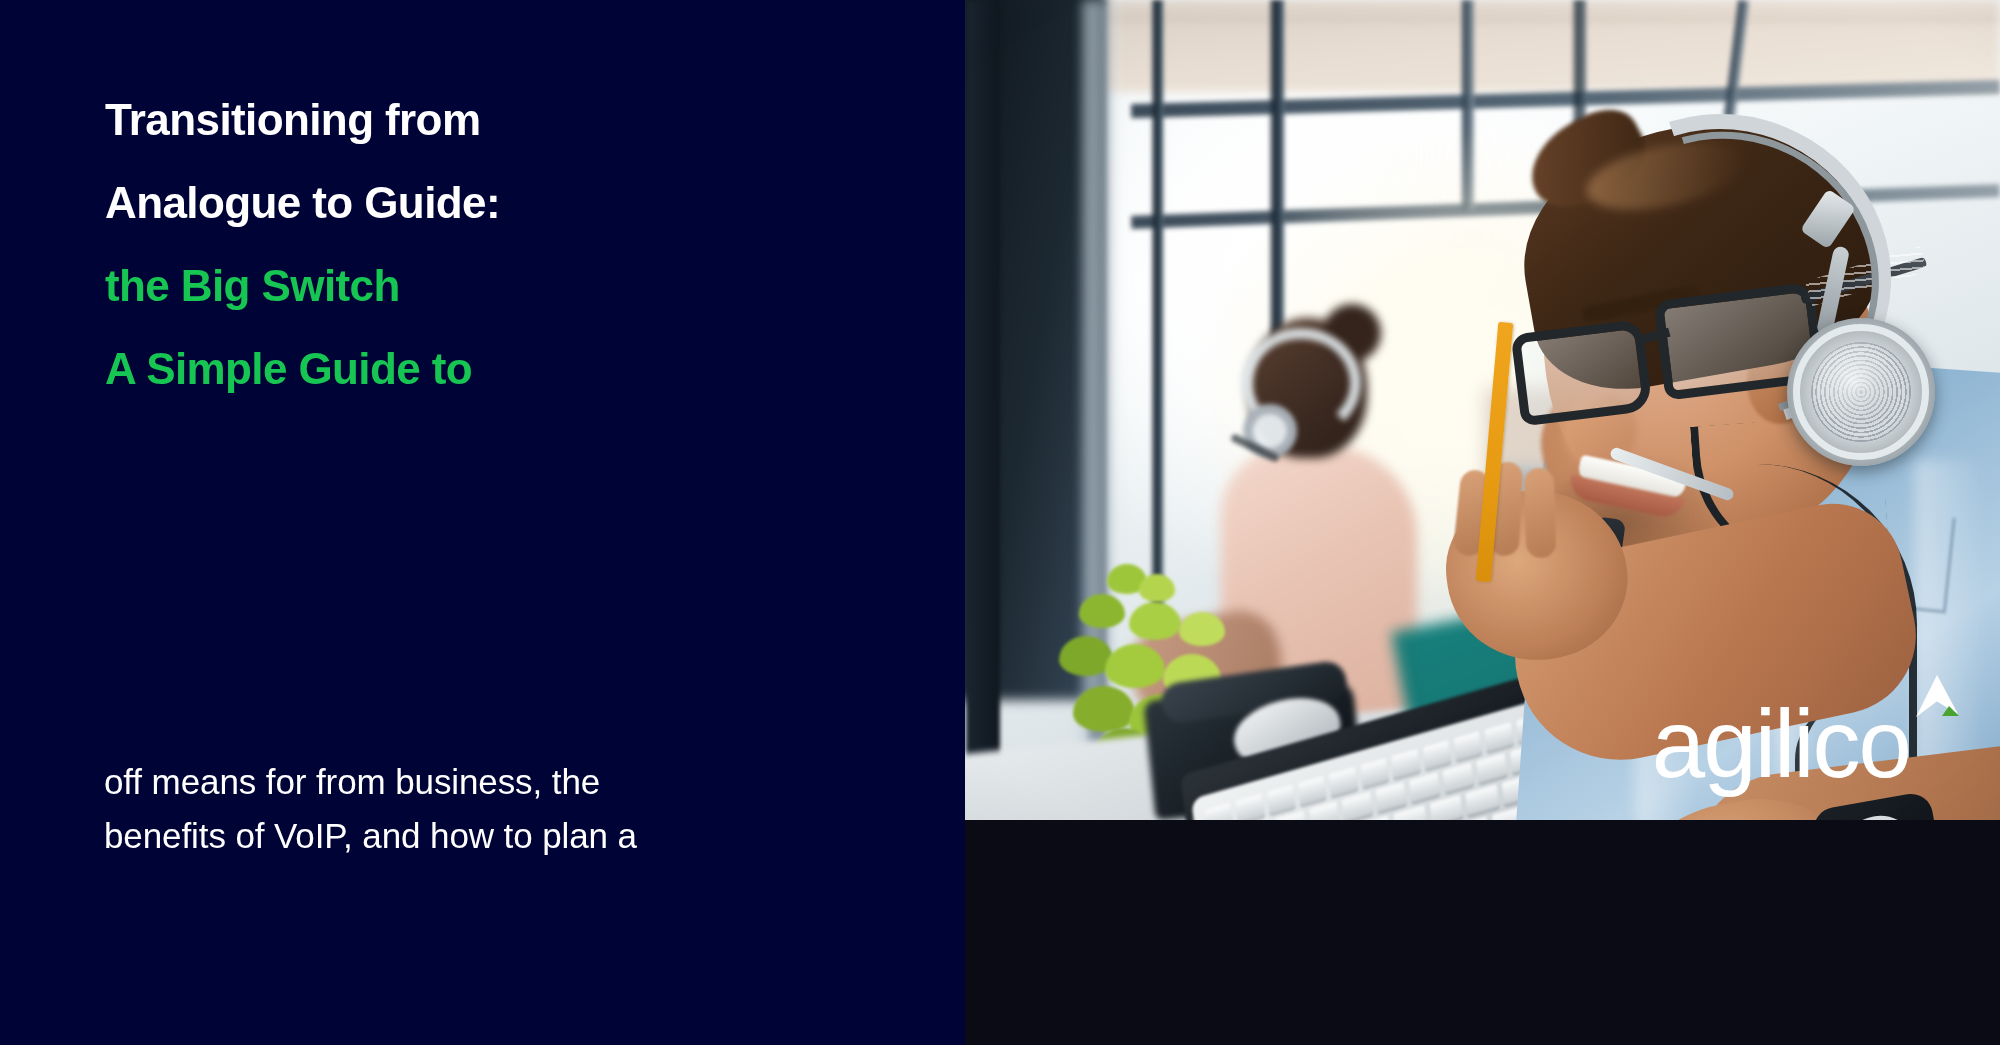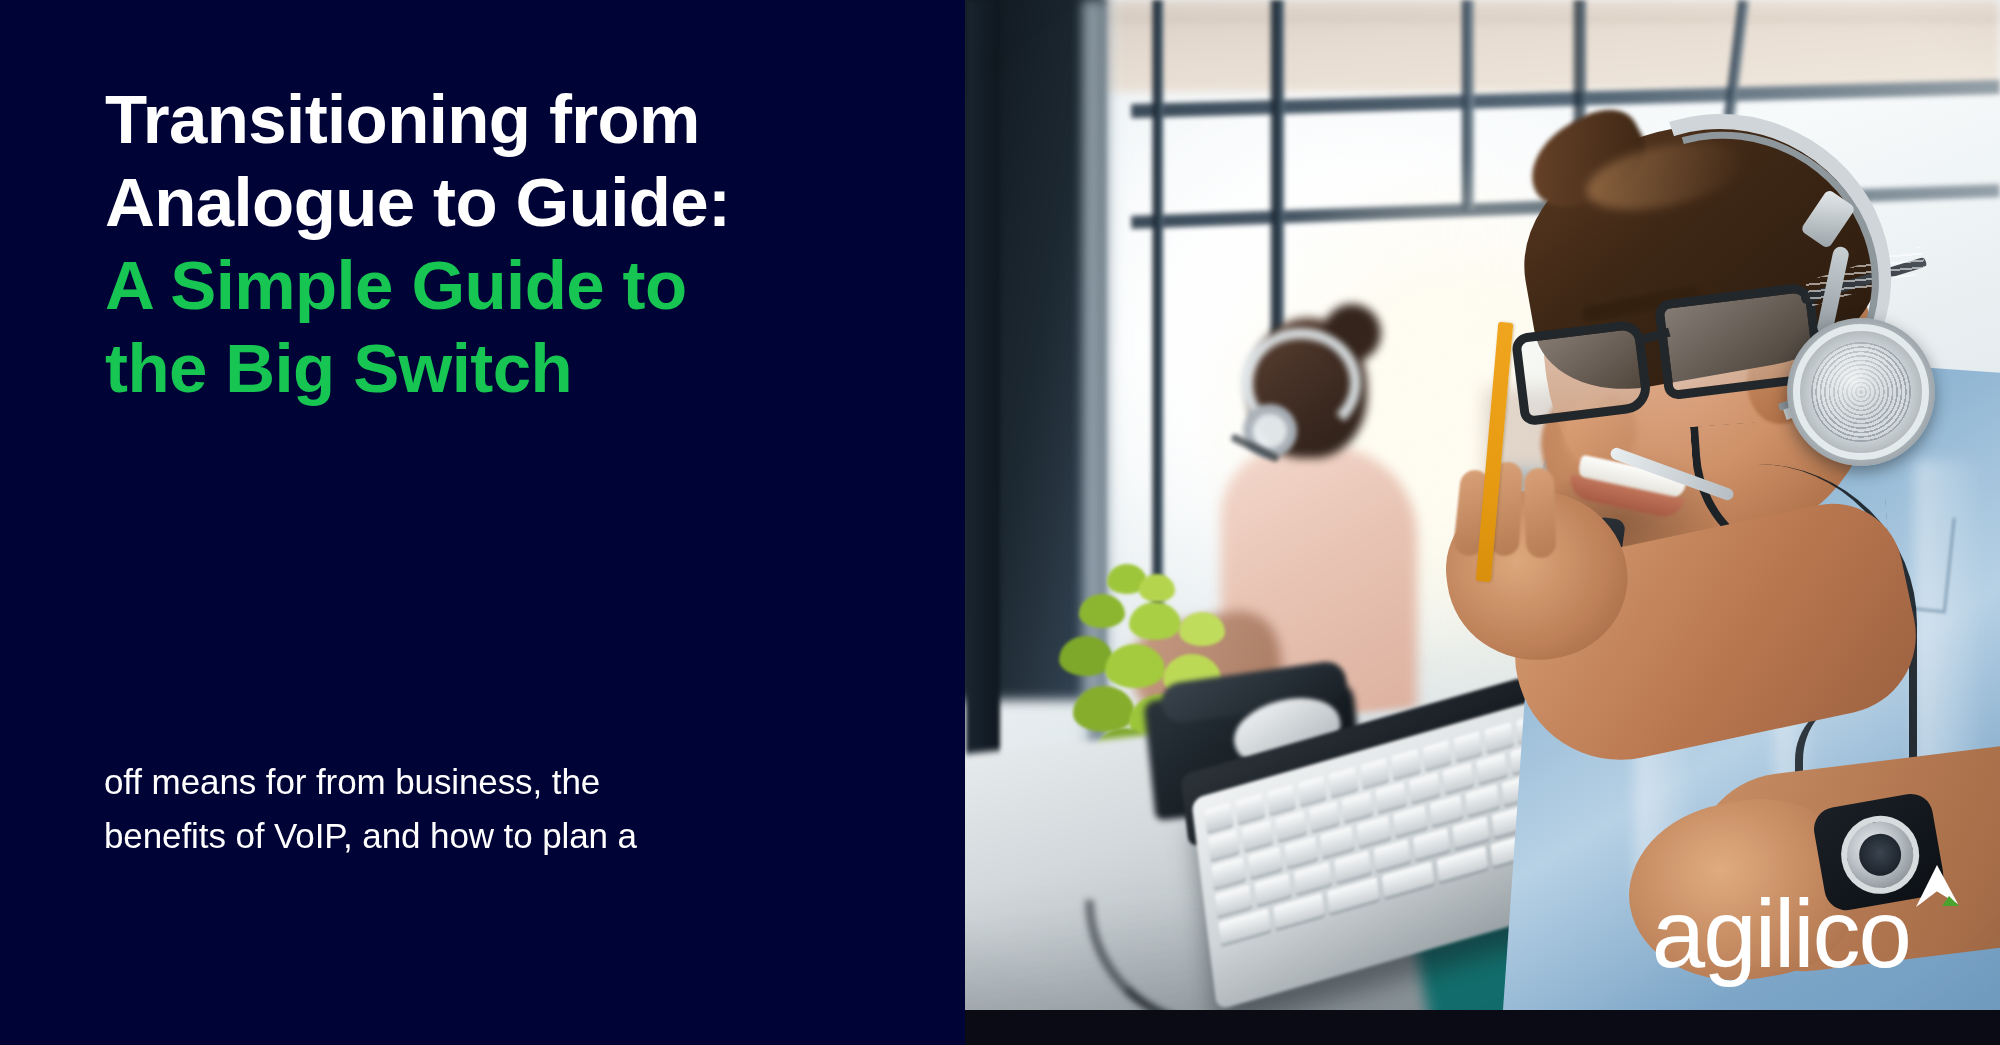--- a/index.html
+++ b/index.html
@@ -20,21 +20,21 @@
     z-index:5;
   }
 
   #headline {
     position:absolute;
     left:105px; top:78px;
     width:720px;
   }
   #headline .hl {
     display:block;
-    font-size:69px;
+    font-size:44px;
     line-height:83px;
     font-weight:bold;
     letter-spacing:-0.6px;
     white-space:nowrap;
   }
   .hl.white { color:#ffffff; }
   .hl.green { color:#16c552; }
 
   #subcopy {
     position:absolute;
@@ -48,21 +48,21 @@
     line-height:54px;
     font-weight:400;
     letter-spacing:-0.1px;
     white-space:nowrap;
   }
 
   
   #photo {
     position:absolute;
     left:965px; top:0;
-    width:1035px; height:1010px;
+    width:1035px; height:820px;
     overflow:hidden;
     background:#cfd6d9;
   }
 
   
   .win-wall {
     position:absolute; left:0; top:0; width:100%; height:100%;
     background:
       radial-gradient(ellipse 460px 420px at 38% 34%, rgba(255,255,255,1) 0%, rgba(255,255,255,.86) 42%, rgba(255,255,255,0) 78%),
       linear-gradient(160deg, #eef3f6 0%, #f7fafb 30%, #dfe7ea 62%, #b9c4c8 100%);
@@ -662,22 +662,22 @@
 </head>
 <body>
 
 <div id="banner">
 
   <div id="left-panel">
 
     <div id="headline">
       <span class="hl white">Transitioning from</span>
       <span class="hl white">Analogue to Guide:</span>
+      <span class="hl green">the Big Switch</span>
       <span class="hl green">A Simple Guide to</span>
-      <span class="hl green">the Big Switch</span>
     </div>
 
     <div id="subcopy">
       <span class="sl">off means for from business, the</span>
       <span class="sl">benefits of VoIP, and how to plan a</span>
     </div>
 
   </div>
 
   <div id="photo">

